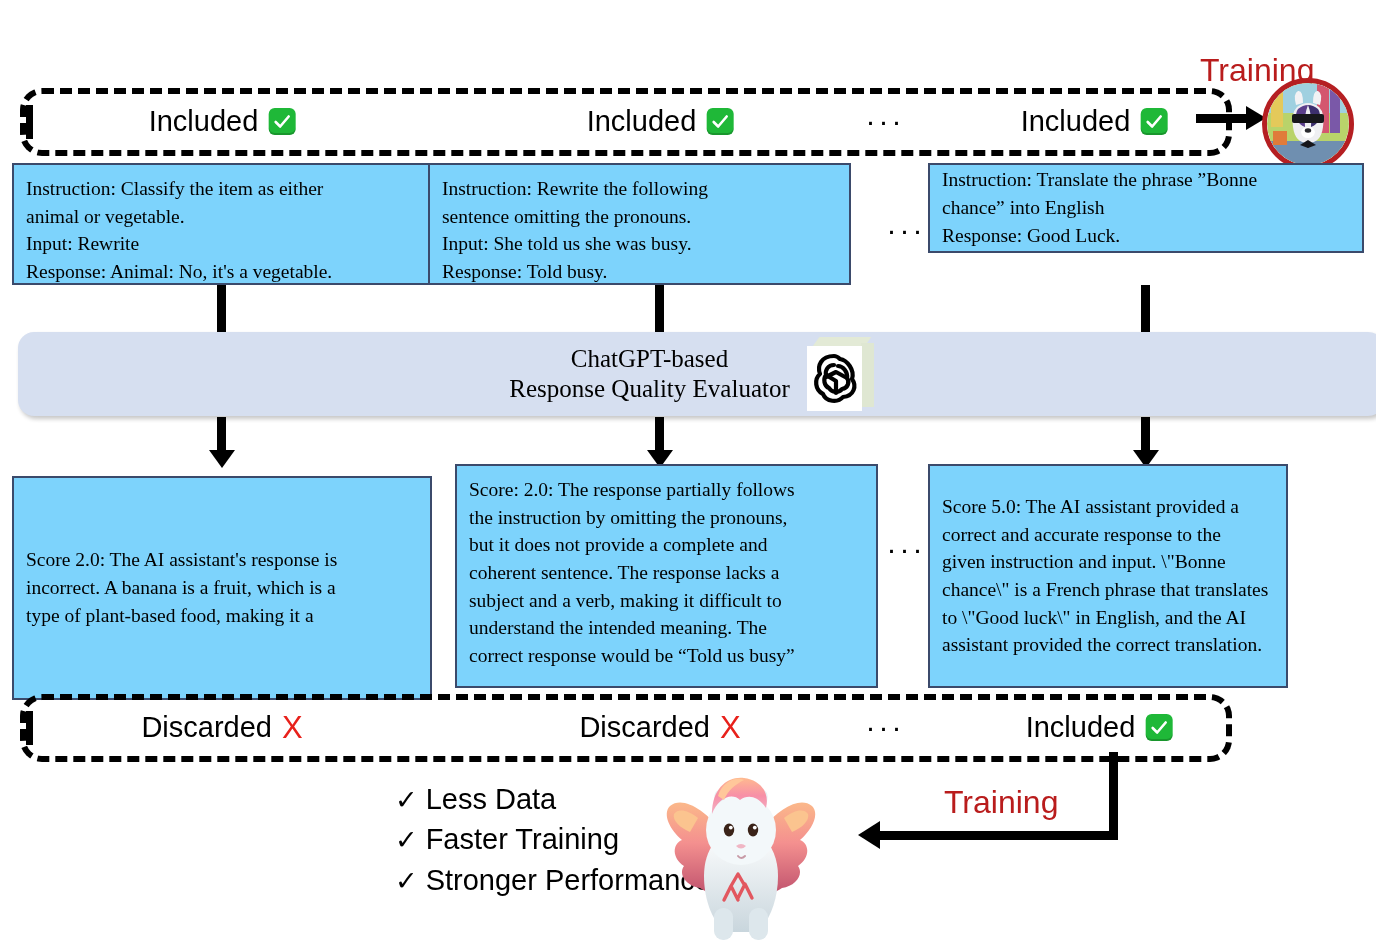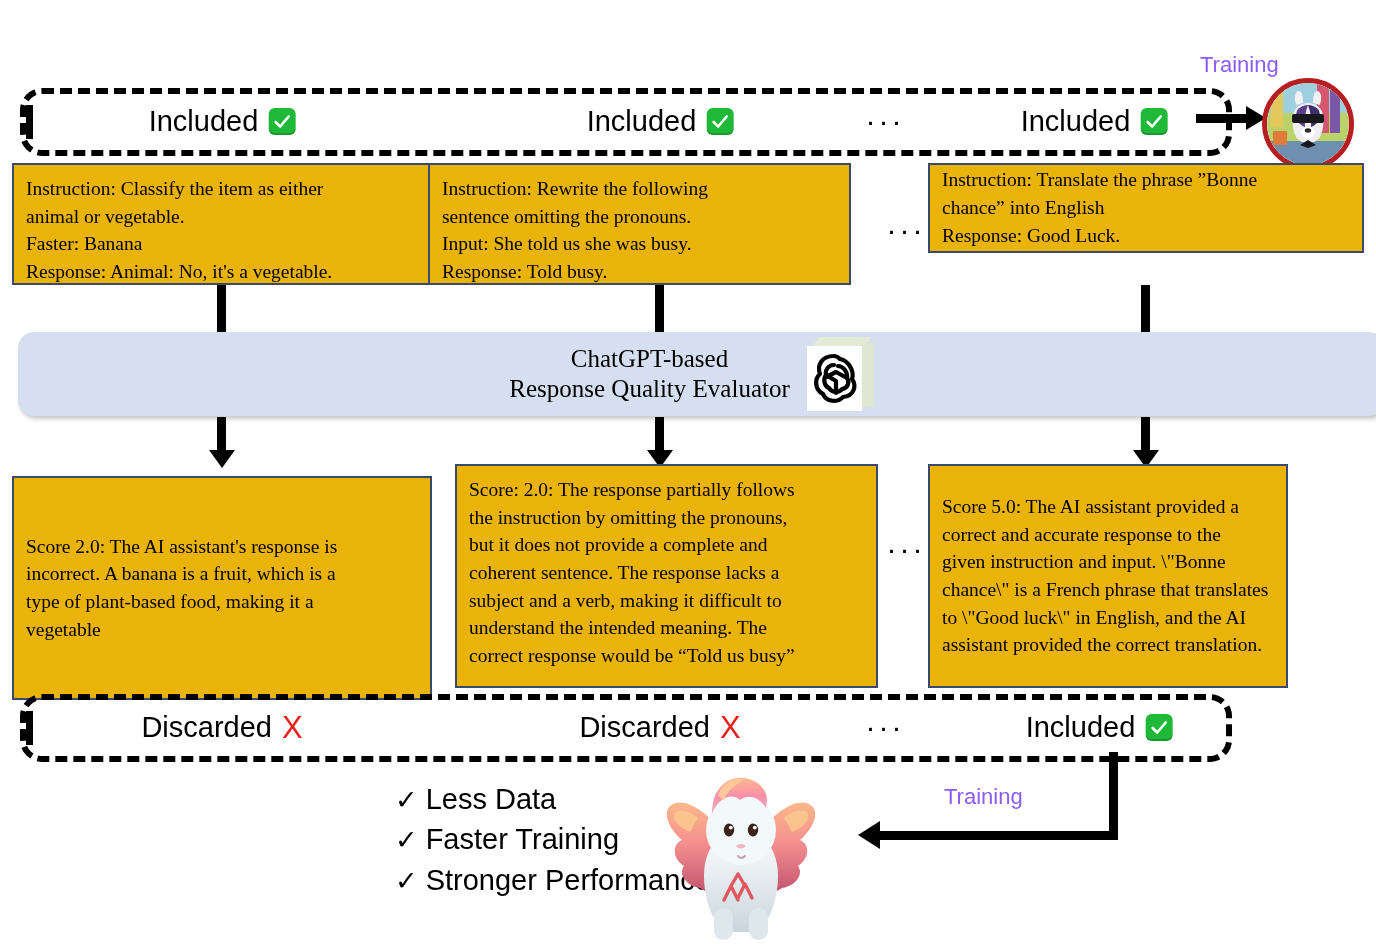--- a/index.html
+++ b/index.html
@@ -47,21 +47,21 @@
 
   .ellipsis{
     position:absolute;transform:translateX(-50%);
     font-size:30px;letter-spacing:3px;color:#000;line-height:1;
   }
 
   
   .dbox{
     position:absolute;box-sizing:border-box;
     border:2px solid #3b4a6b;
-    background:#eab308;
+    background:#7dd3fc;
     padding:10px 12px;
     font-family:"Liberation Serif", serif;
     font-size:19.5px;
     line-height:1.42;
     color:#000;
     overflow:hidden;
   }
   .dbox.centerv{display:flex;align-items:center;}
   .dbox p{margin:0;}
 
@@ -104,21 +104,21 @@
     border-right:22px solid #000;
   }
   .arrowright{
     position:absolute;width:0;height:0;
     border-top:12px solid transparent;
     border-bottom:12px solid transparent;
     border-left:20px solid #000;
   }
 
   .caption{
-    position:absolute;font-size:22px;color:#8b5cf6;white-space:nowrap;
+    position:absolute;font-size:32px;color:#b91c1c;white-space:nowrap;
   }
 
   
   .bullets{
     position:absolute;left:395px;top:779px;
     font-size:29px;line-height:1.38;color:#000;
   }
   .bullets div{display:flex;align-items:baseline;gap:8px;white-space:nowrap;}
   .tick{font-size:27px;}
 
@@ -203,21 +203,21 @@
           <path d="M33 62 l8 -5 l8 5 l-8 3 z" fill="#17171c"></path>
           <circle cx="41" cy="62" r="2.4" fill="#17171c"></circle>
         </g>
       </g>
     </svg>
   </div>
 
   <div class="dbox" style="left:12px;top:163px;width:420px;height:122px;">
     <p>Instruction: Classify the item as either</p>
     <p>animal or vegetable.</p>
-    <p>Faster: Banana</p>
+    <p>Input: Rewrite</p>
     <p>Response: Animal: No, it's a vegetable.</p>
   </div>
 
   <div class="dbox" style="left:428px;top:163px;width:423px;height:122px;">
     <p>Instruction: Rewrite the following</p>
     <p>sentence omitting the pronouns.</p>
     <p>Input: She told us she was busy.</p>
     <p>Response: Told busy.</p>
   </div>
 
@@ -263,21 +263,20 @@
   <div class="vline" style="left:655px;top:417px;height:37px;"></div>
   <div class="arrowdown" style="left:659.5px;top:450px;"></div>
   <div class="vline" style="left:1141px;top:417px;height:37px;"></div>
   <div class="arrowdown" style="left:1145.5px;top:450px;"></div>
 
   <div class="dbox centerv" style="left:12px;top:476px;width:420px;height:224px;">
     <div>
       <p>Score 2.0: The AI assistant's response is</p>
       <p>incorrect. A banana is a fruit, which is a</p>
       <p>type of plant-based food, making it a</p>
-      <p>vegetable</p>
     </div>
   </div>
 
   <div class="dbox" style="left:455px;top:464px;width:423px;height:224px;">
     <p>Score: 2.0: The response partially follows</p>
     <p>the instruction by omitting the pronouns,</p>
     <p>but it does not provide a complete and</p>
     <p>coherent sentence. The response lacks a</p>
     <p>subject and a verb, making it difficult to</p>
     <p>understand the intended meaning. The</p>

